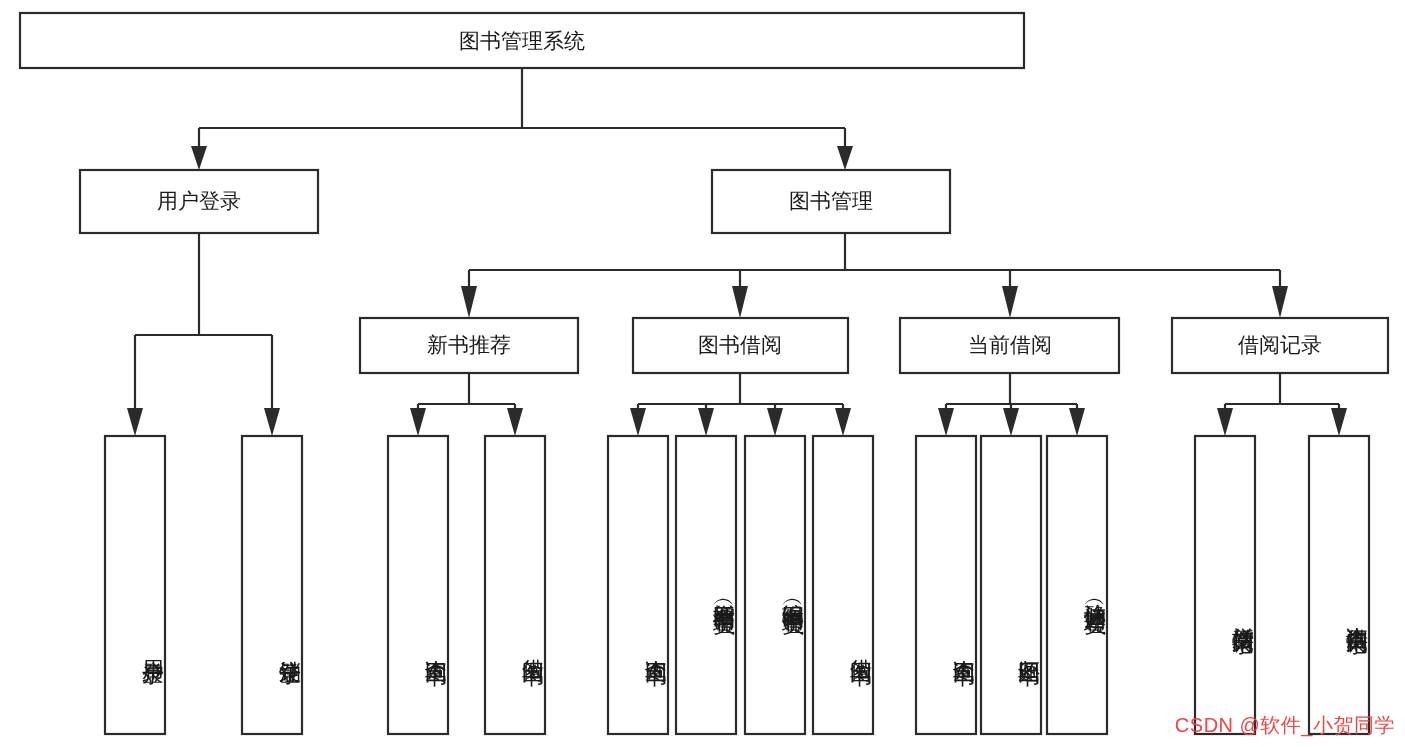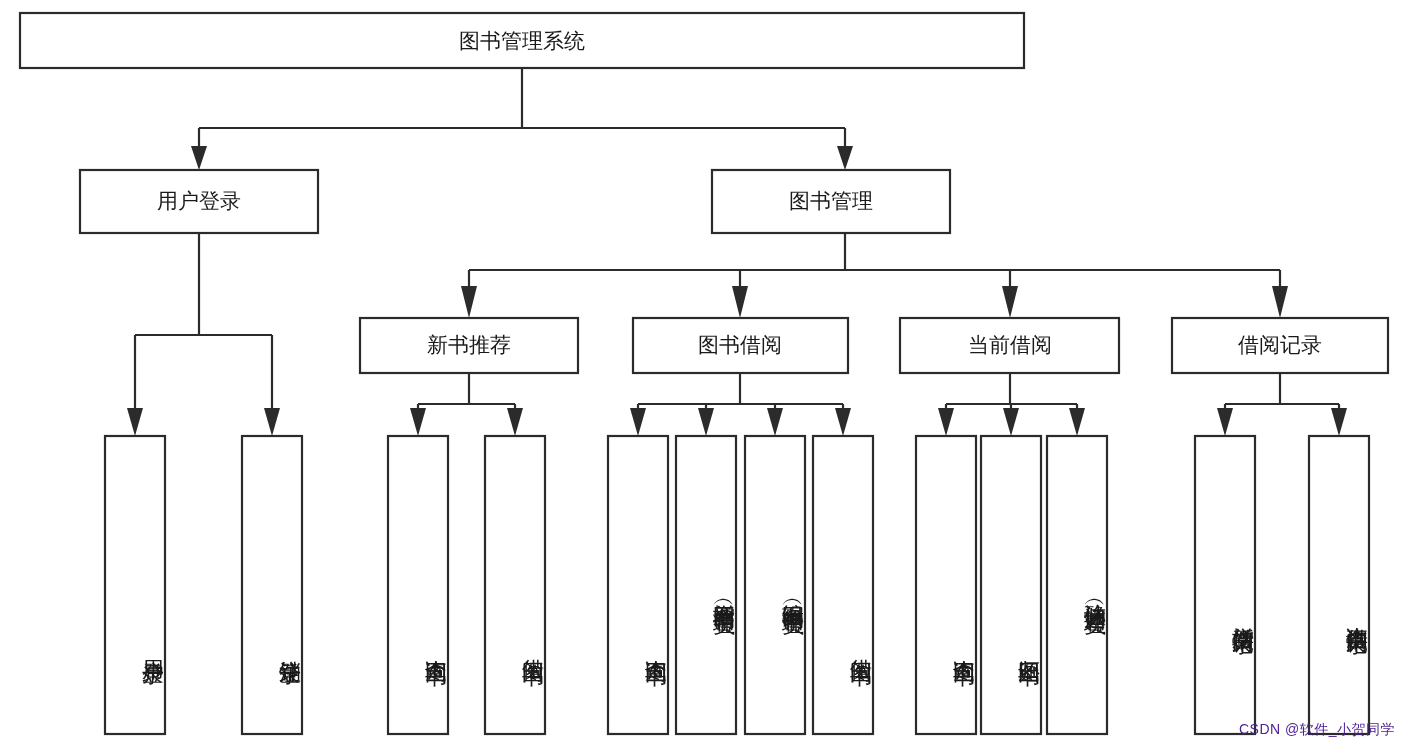--- a/index.html
+++ b/index.html
@@ -64,22 +64,22 @@
     display: flex;
     align-items: flex-start;
     justify-content: center;
     pointer-events: none;
   }
   .watermark {
     position: absolute;
     right: 10px;
     bottom: 8px;
     font-family: "Liberation Sans", "DejaVu Sans", sans-serif;
-    font-size: 14px;
-    color: #4c1d95;
+    font-size: 20px;
+    color: #ef4444;
     white-space: nowrap;
     letter-spacing: 0.5px;
   }
 </style>
 </head>
 <body>
 
 <div id="diagram-root">
 
   <svg id="tree-svg" viewBox="0 0 1405 747">

